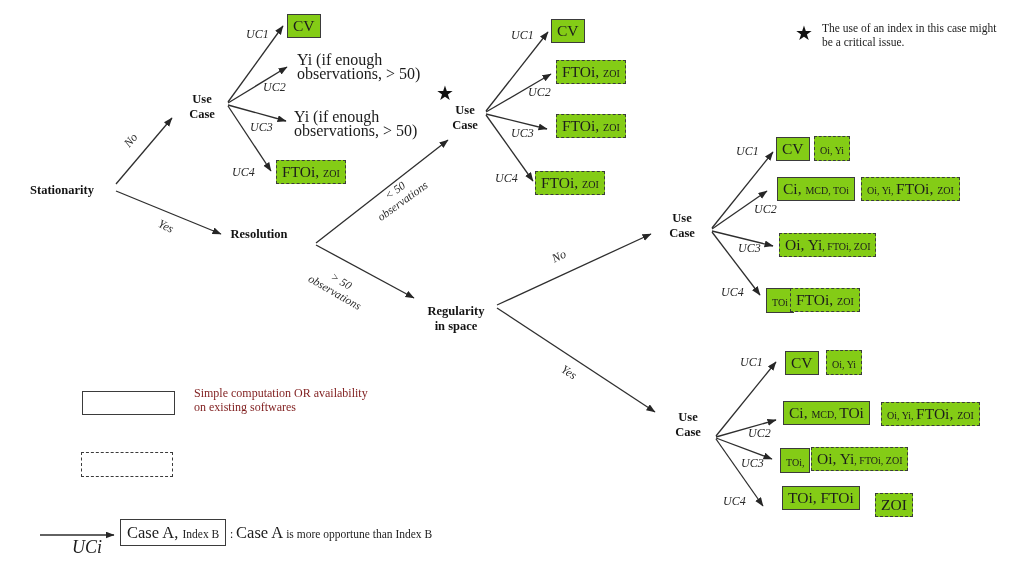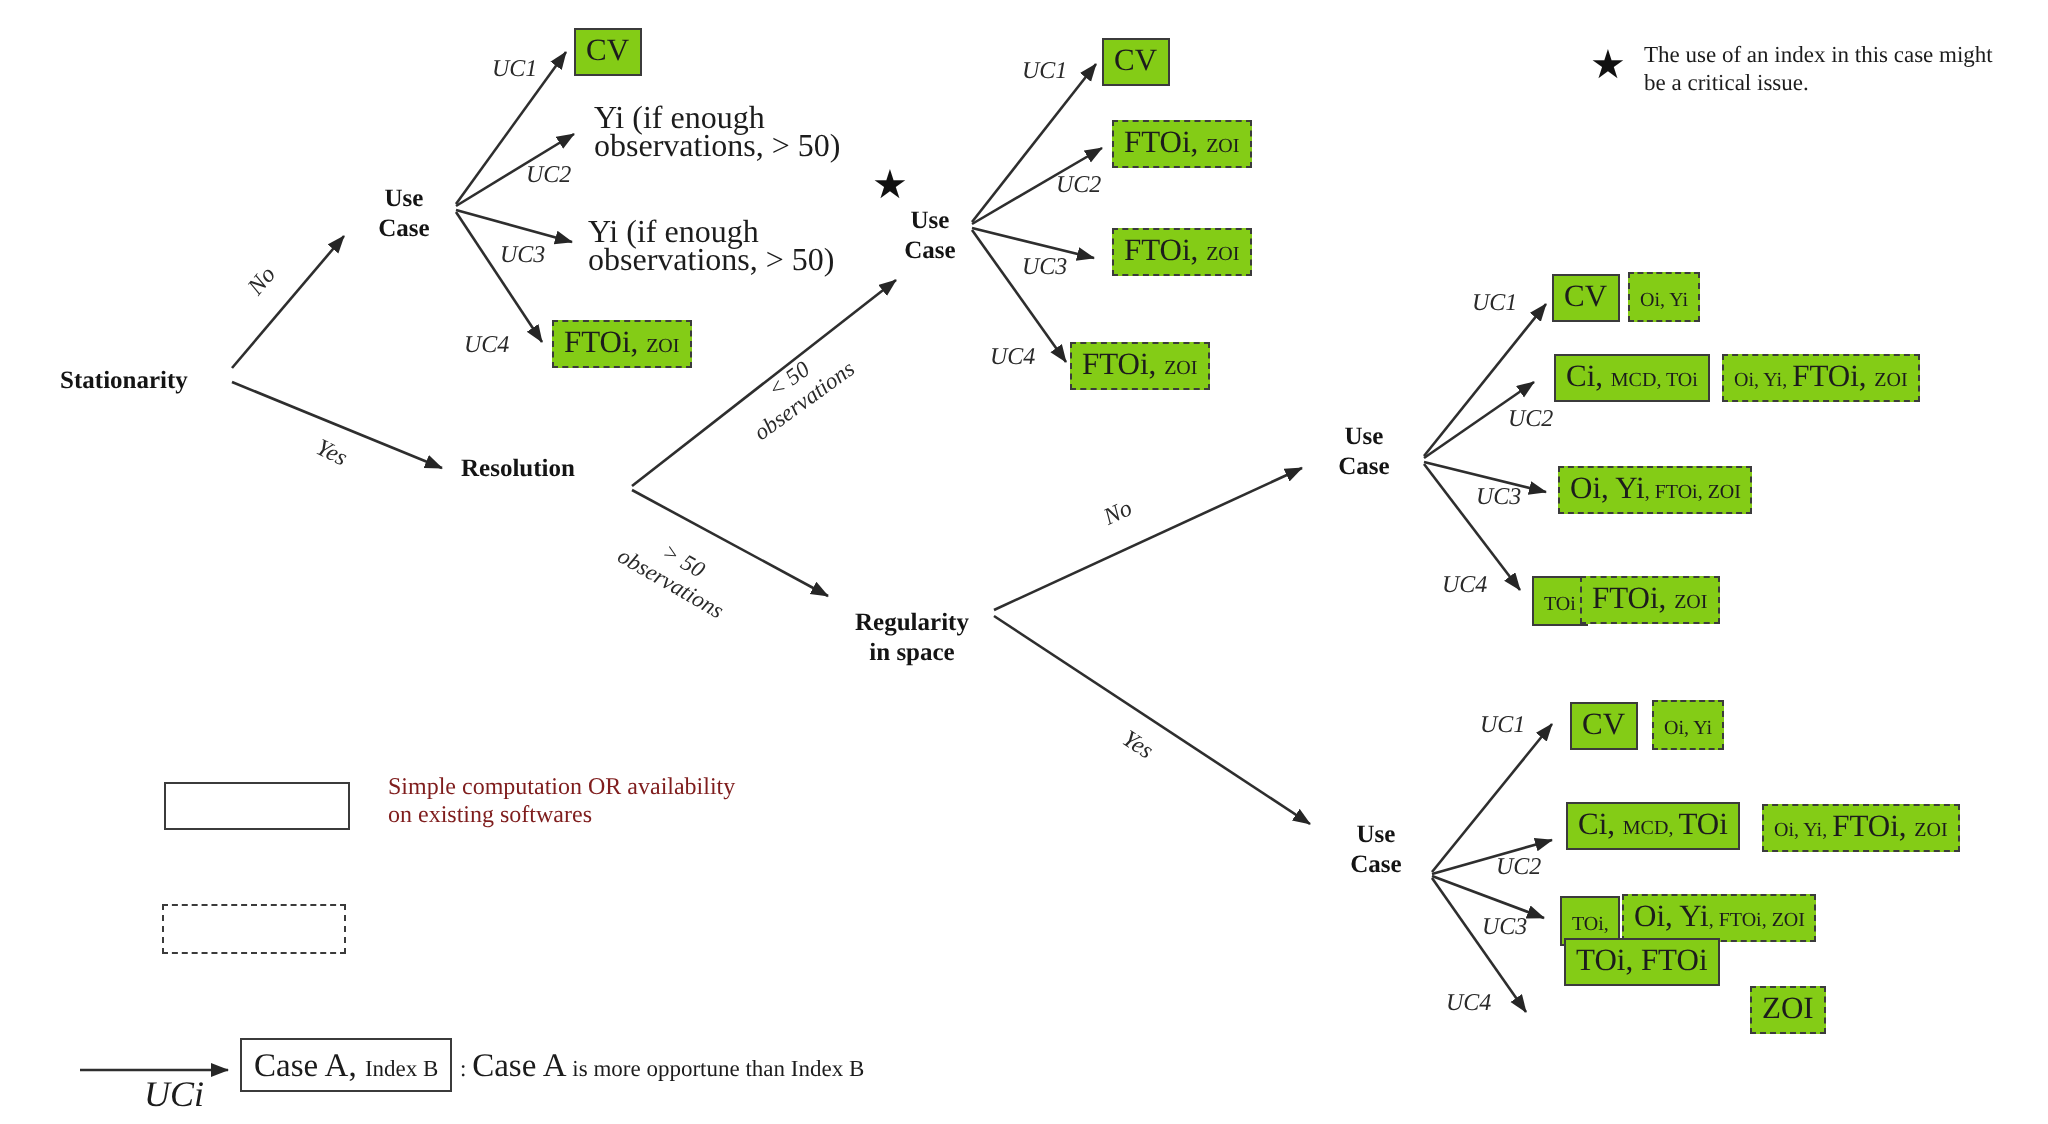--- a/index.html
+++ b/index.html
@@ -135,21 +135,21 @@
   <div class="box dashed" style="left:779px;top:233px;"><span class="t-lg">Oi, Yi</span><span class="t-sm">, FTOi, ZOI</span></div>
   <div class="box smbox" style="left:766px;top:288px;"><span class="t-sm">TOi</span></div>
   <div class="box dashed" style="left:790px;top:288px;"><span class="t-lg">FTOi, </span><span class="t-sm">ZOI</span></div>
 
   <div class="box" style="left:785px;top:351px;"><span class="t-lg">CV</span></div>
   <div class="box dashed smbox" style="left:826px;top:350px;"><span class="t-sm">Oi, Yi</span></div>
   <div class="box" style="left:783px;top:401px;"><span class="t-lg">Ci, </span><span class="t-sm">MCD, </span><span class="t-lg">TOi</span></div>
   <div class="box dashed" style="left:881px;top:402px;"><span class="t-sm">Oi, Yi, </span><span class="t-lg">FTOi, </span><span class="t-sm">ZOI</span></div>
   <div class="box smbox" style="left:780px;top:448px;"><span class="t-sm">TOi,</span></div>
   <div class="box dashed" style="left:811px;top:447px;"><span class="t-lg">Oi, Yi</span><span class="t-sm">, FTOi, ZOI</span></div>
-  <div class="box" style="left:782px;top:469px;"><span class="t-lg">TOi, FTOi</span></div>
+  <div class="box" style="left:782px;top:486px;"><span class="t-lg">TOi, FTOi</span></div>
   <div class="box dashed" style="left:875px;top:493px;"><span class="t-lg">ZOI</span></div>
 
   <div class="swatch" style="left:82px;top:391px;width:93px;height:24px;"></div>
   <div class="legendtext" style="left:194px;top:387px;width:200px;">Simple computation OR availability
 on existing softwares</div>
   <div class="swatch dashed" style="left:81px;top:452px;width:92px;height:25px;"></div>
   <div class="uci" style="left:72px;top:537px;">UCi</div>
   <div class="idxbox" style="left:120px;top:519px;"><span class="t-lg">Case A, </span><span class="t-md">Index B</span></div>
   <div class="expl" style="left:230px;top:521px;"><span class="t-md"> : </span><span class="t-lg">Case A</span><span class="t-md"> is more opportune than Index B</span></div>
 

